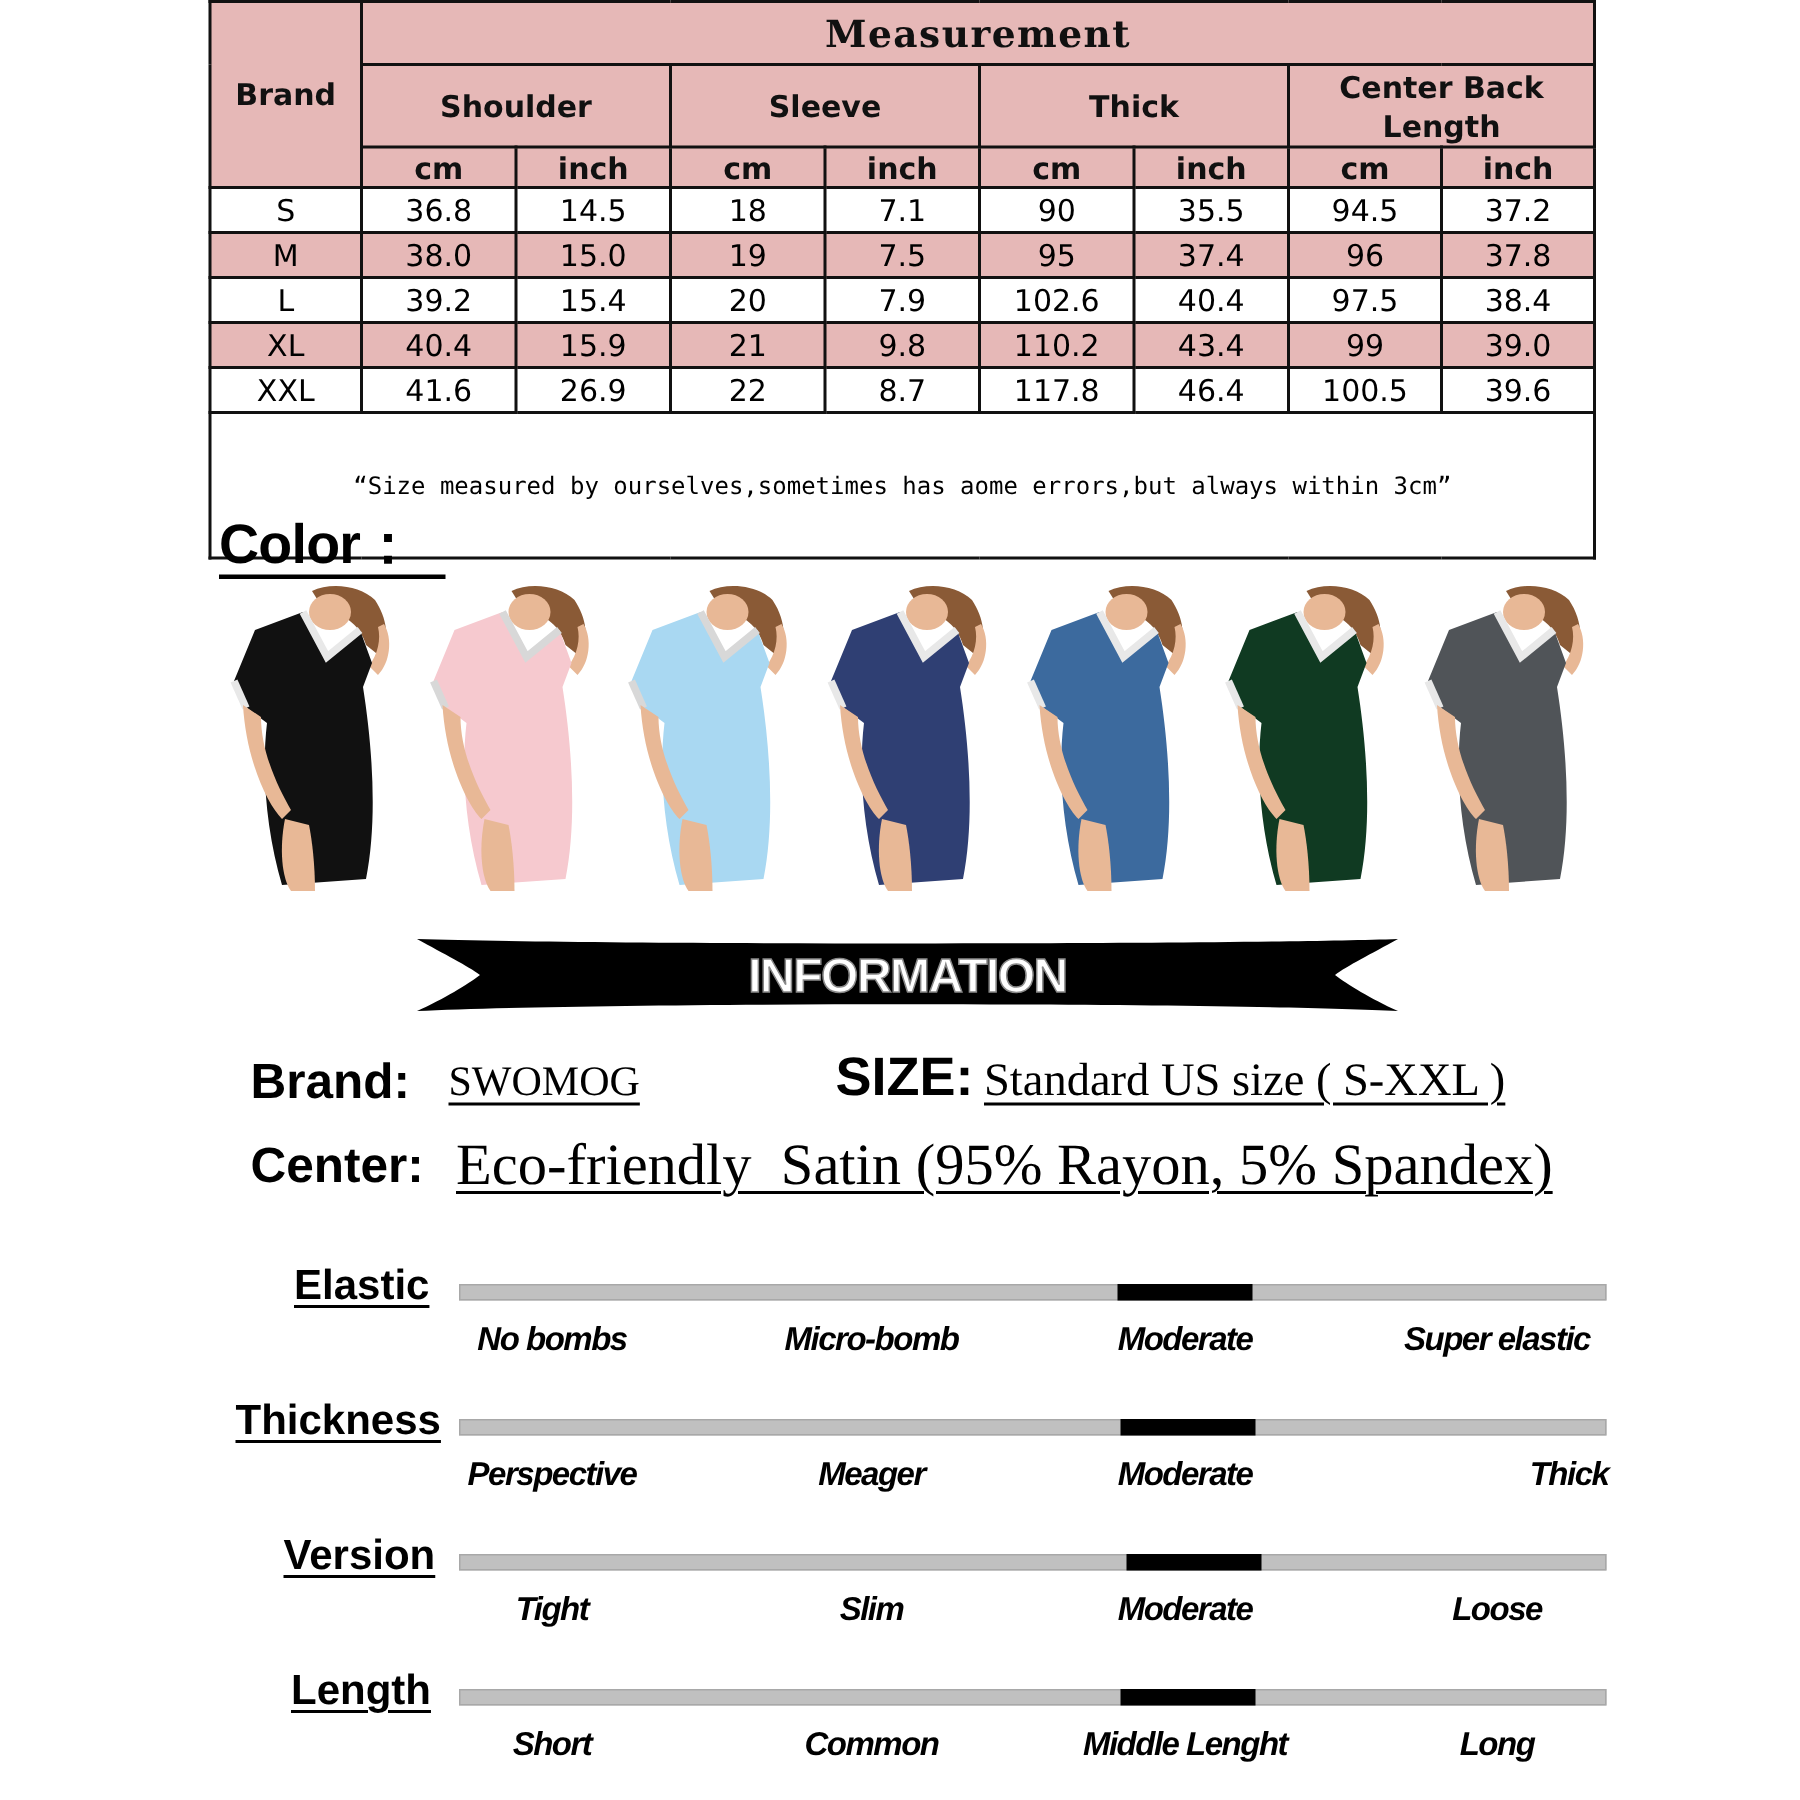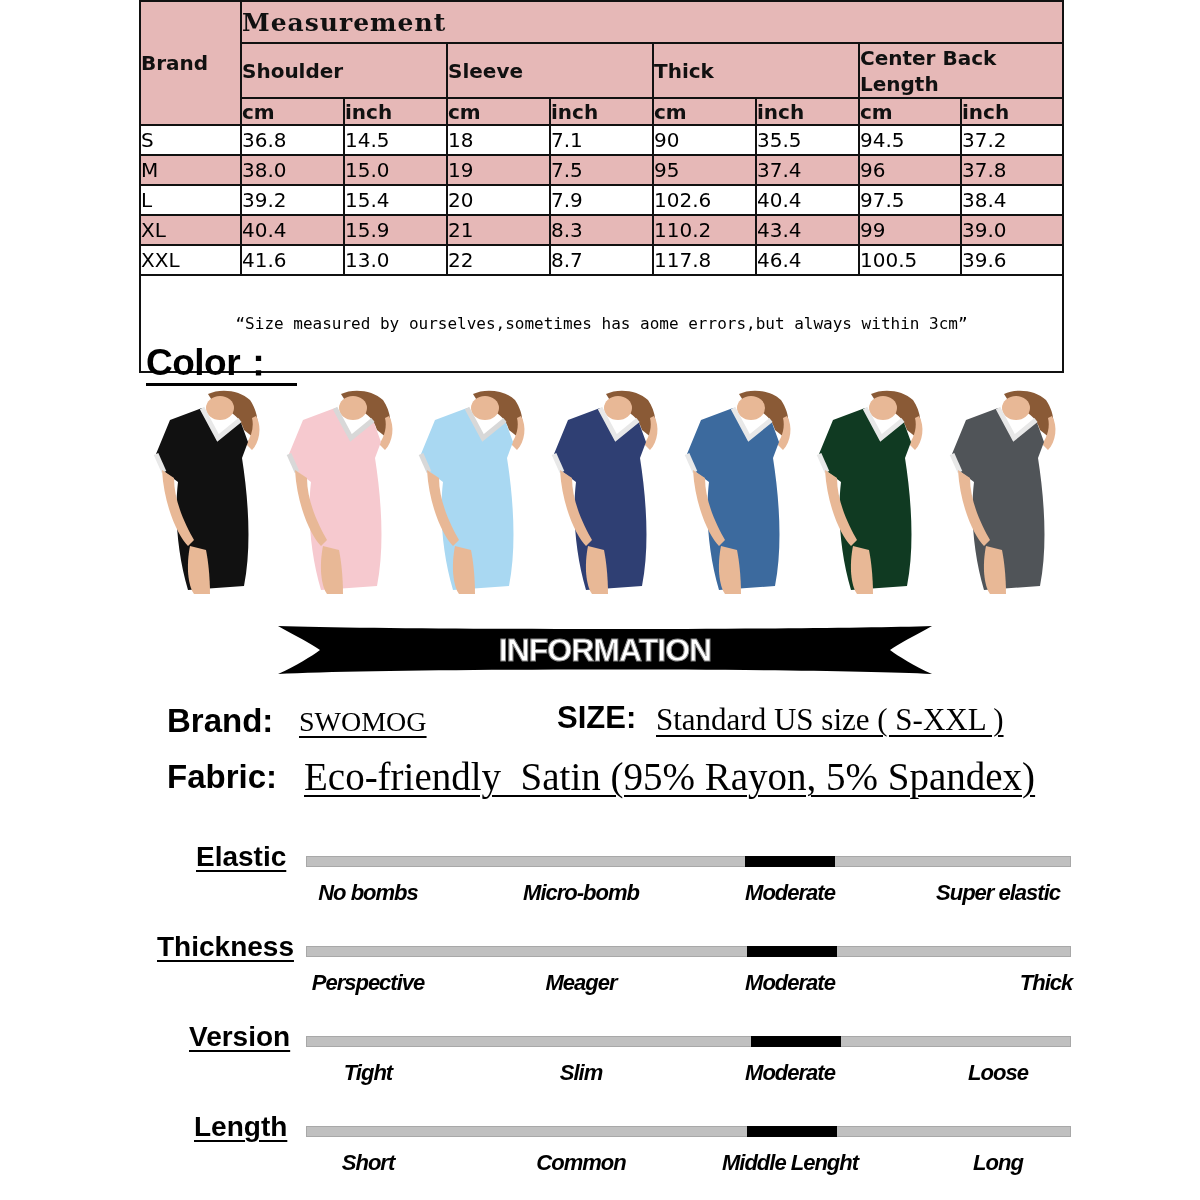--- a/index.html
+++ b/index.html
@@ -4,21 +4,21 @@
   <style>
     * { box-sizing: border-box; margin: 0; padding: 0; }
     html, body { width: 1200px; height: 1200px; background: #ffffff; overflow: hidden; }
     body { position: relative; font-family: "DejaVu Sans", sans-serif; color: #000; }
 
     
     .size-table-wrap { position: absolute; left: 139px; top: 0; width: 923px; }
     table.size-table { border-collapse: collapse; width: 923px; table-layout: fixed; }
     .size-table td, .size-table th {
       border: 2px solid #111;
-      text-align: left;
+      text-align: center;
       vertical-align: middle;
       font-family: "DejaVu Sans", sans-serif;
     }
     .size-table th { background: #e6b8b7; font-weight: bold; color: #111; }
     .size-table th.title-cell {
       font-family: "DejaVu Serif", serif;
       font-size: 25px; letter-spacing: 1px; height: 42px;
     }
     .size-table th.group-cell { font-size: 20px; height: 55px; line-height: 26px; }
     .size-table th.size-head { font-size: 20px; }
@@ -149,30 +149,30 @@
       <td>102.6</td>
       <td>40.4</td>
       <td>97.5</td>
       <td>38.4</td>
     </tr>
     <tr class="pink">
       <td>XL</td>
       <td>40.4</td>
       <td>15.9</td>
       <td>21</td>
-      <td>8.3</td>
+      <td>9.8</td>
       <td>110.2</td>
       <td>43.4</td>
       <td>99</td>
       <td>39.0</td>
     </tr>
     <tr>
       <td>XXL</td>
       <td>41.6</td>
-      <td>13.0</td>
+      <td>26.9</td>
       <td>22</td>
       <td>8.7</td>
       <td>117.8</td>
       <td>46.4</td>
       <td>100.5</td>
       <td>39.6</td>
     </tr>
     <tr>
       <td colspan="9" class="note-cell">“Size measured by ourselves,sometimes has aome errors,but always within 3cm”</td>
     </tr>
@@ -273,24 +273,24 @@
 <div class="banner">
   <svg viewBox="0 0 654 52" preserveAspectRatio="none">
     <path d="M0 2 C120 6 534 6 654 2 C636 12 620 20 612 26 C620 32 636 42 654 50 C534 44 120 44 0 50 C18 42 34 32 42 26 C34 20 18 12 0 2 Z" fill="#000"></path>
   </svg>
   <div class="banner-text">INFORMATION</div>
 </div>
 
 <div class="info-label" style="left:167px; top:703px;">Brand:</div>
 <div class="info-value" style="left:299px; top:705px; font-size:28px;">SWOMOG</div>
 
-<div class="info-label" style="left:557px; top:700px; font-size:31px;">SIZE:</div>
+<div class="info-label" style="left:557px; top:700px; font-size:36px;">SIZE:</div>
 <div class="info-value" style="left:656px; top:703px; font-size:31px;">Standard US size ( S-XXL )</div>
 
-<div class="info-label" style="left:167px; top:759px;">Fabric:</div>
+<div class="info-label" style="left:167px; top:759px;">Center:</div>
 <div class="info-value" style="left:304px; top:760px; font-size:39px; white-space:pre;">Eco-friendly  Satin (95% Rayon, 5% Spandex)</div>
 
 <div class="scale" style="top:842px;">
   <div class="scale-label" style="left:180px; top:0px;">Elastic</div>
   <div class="scale-track" style="top:14px;"></div>
   <div class="scale-marker" style="left:729px; top:14px;"></div>
   <div class="scale-option" style="left:352px; top:38px;">No bombs</div>
   <div class="scale-option" style="left:565px; top:38px;">Micro-bomb</div>
   <div class="scale-option" style="left:774px; top:38px;">Moderate</div>
   <div class="scale-option" style="left:982px; top:38px;">Super elastic</div>

